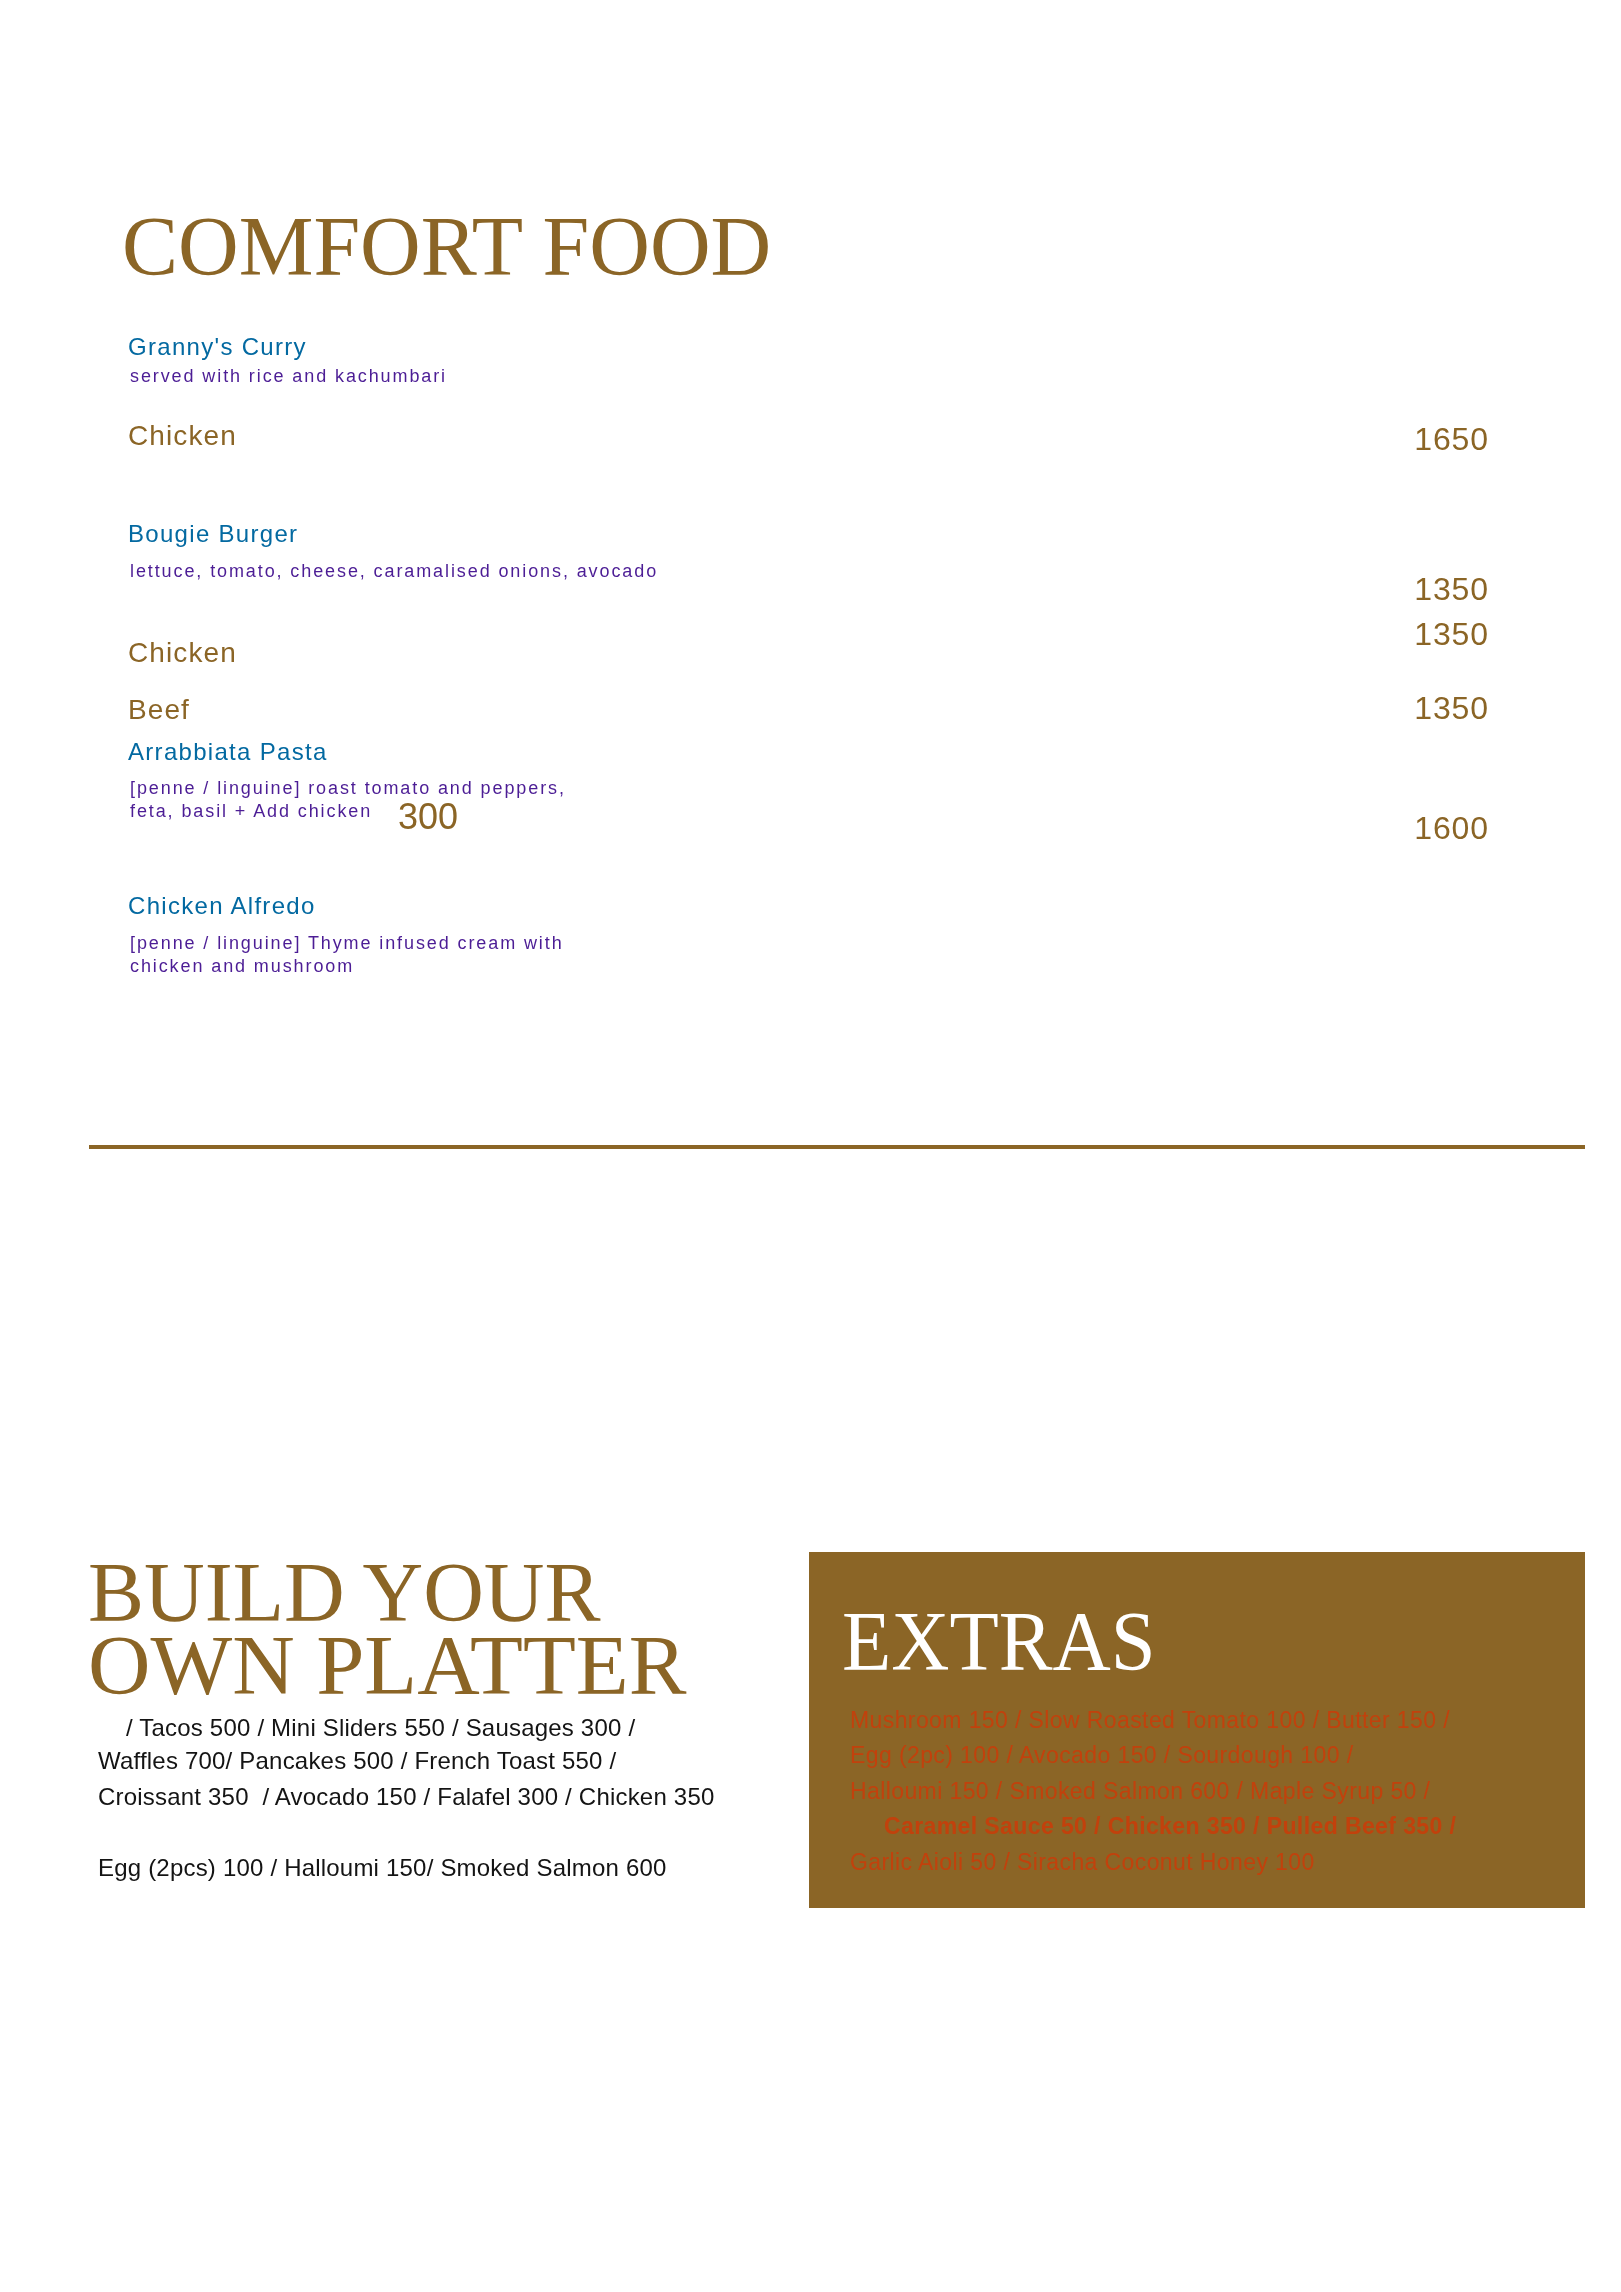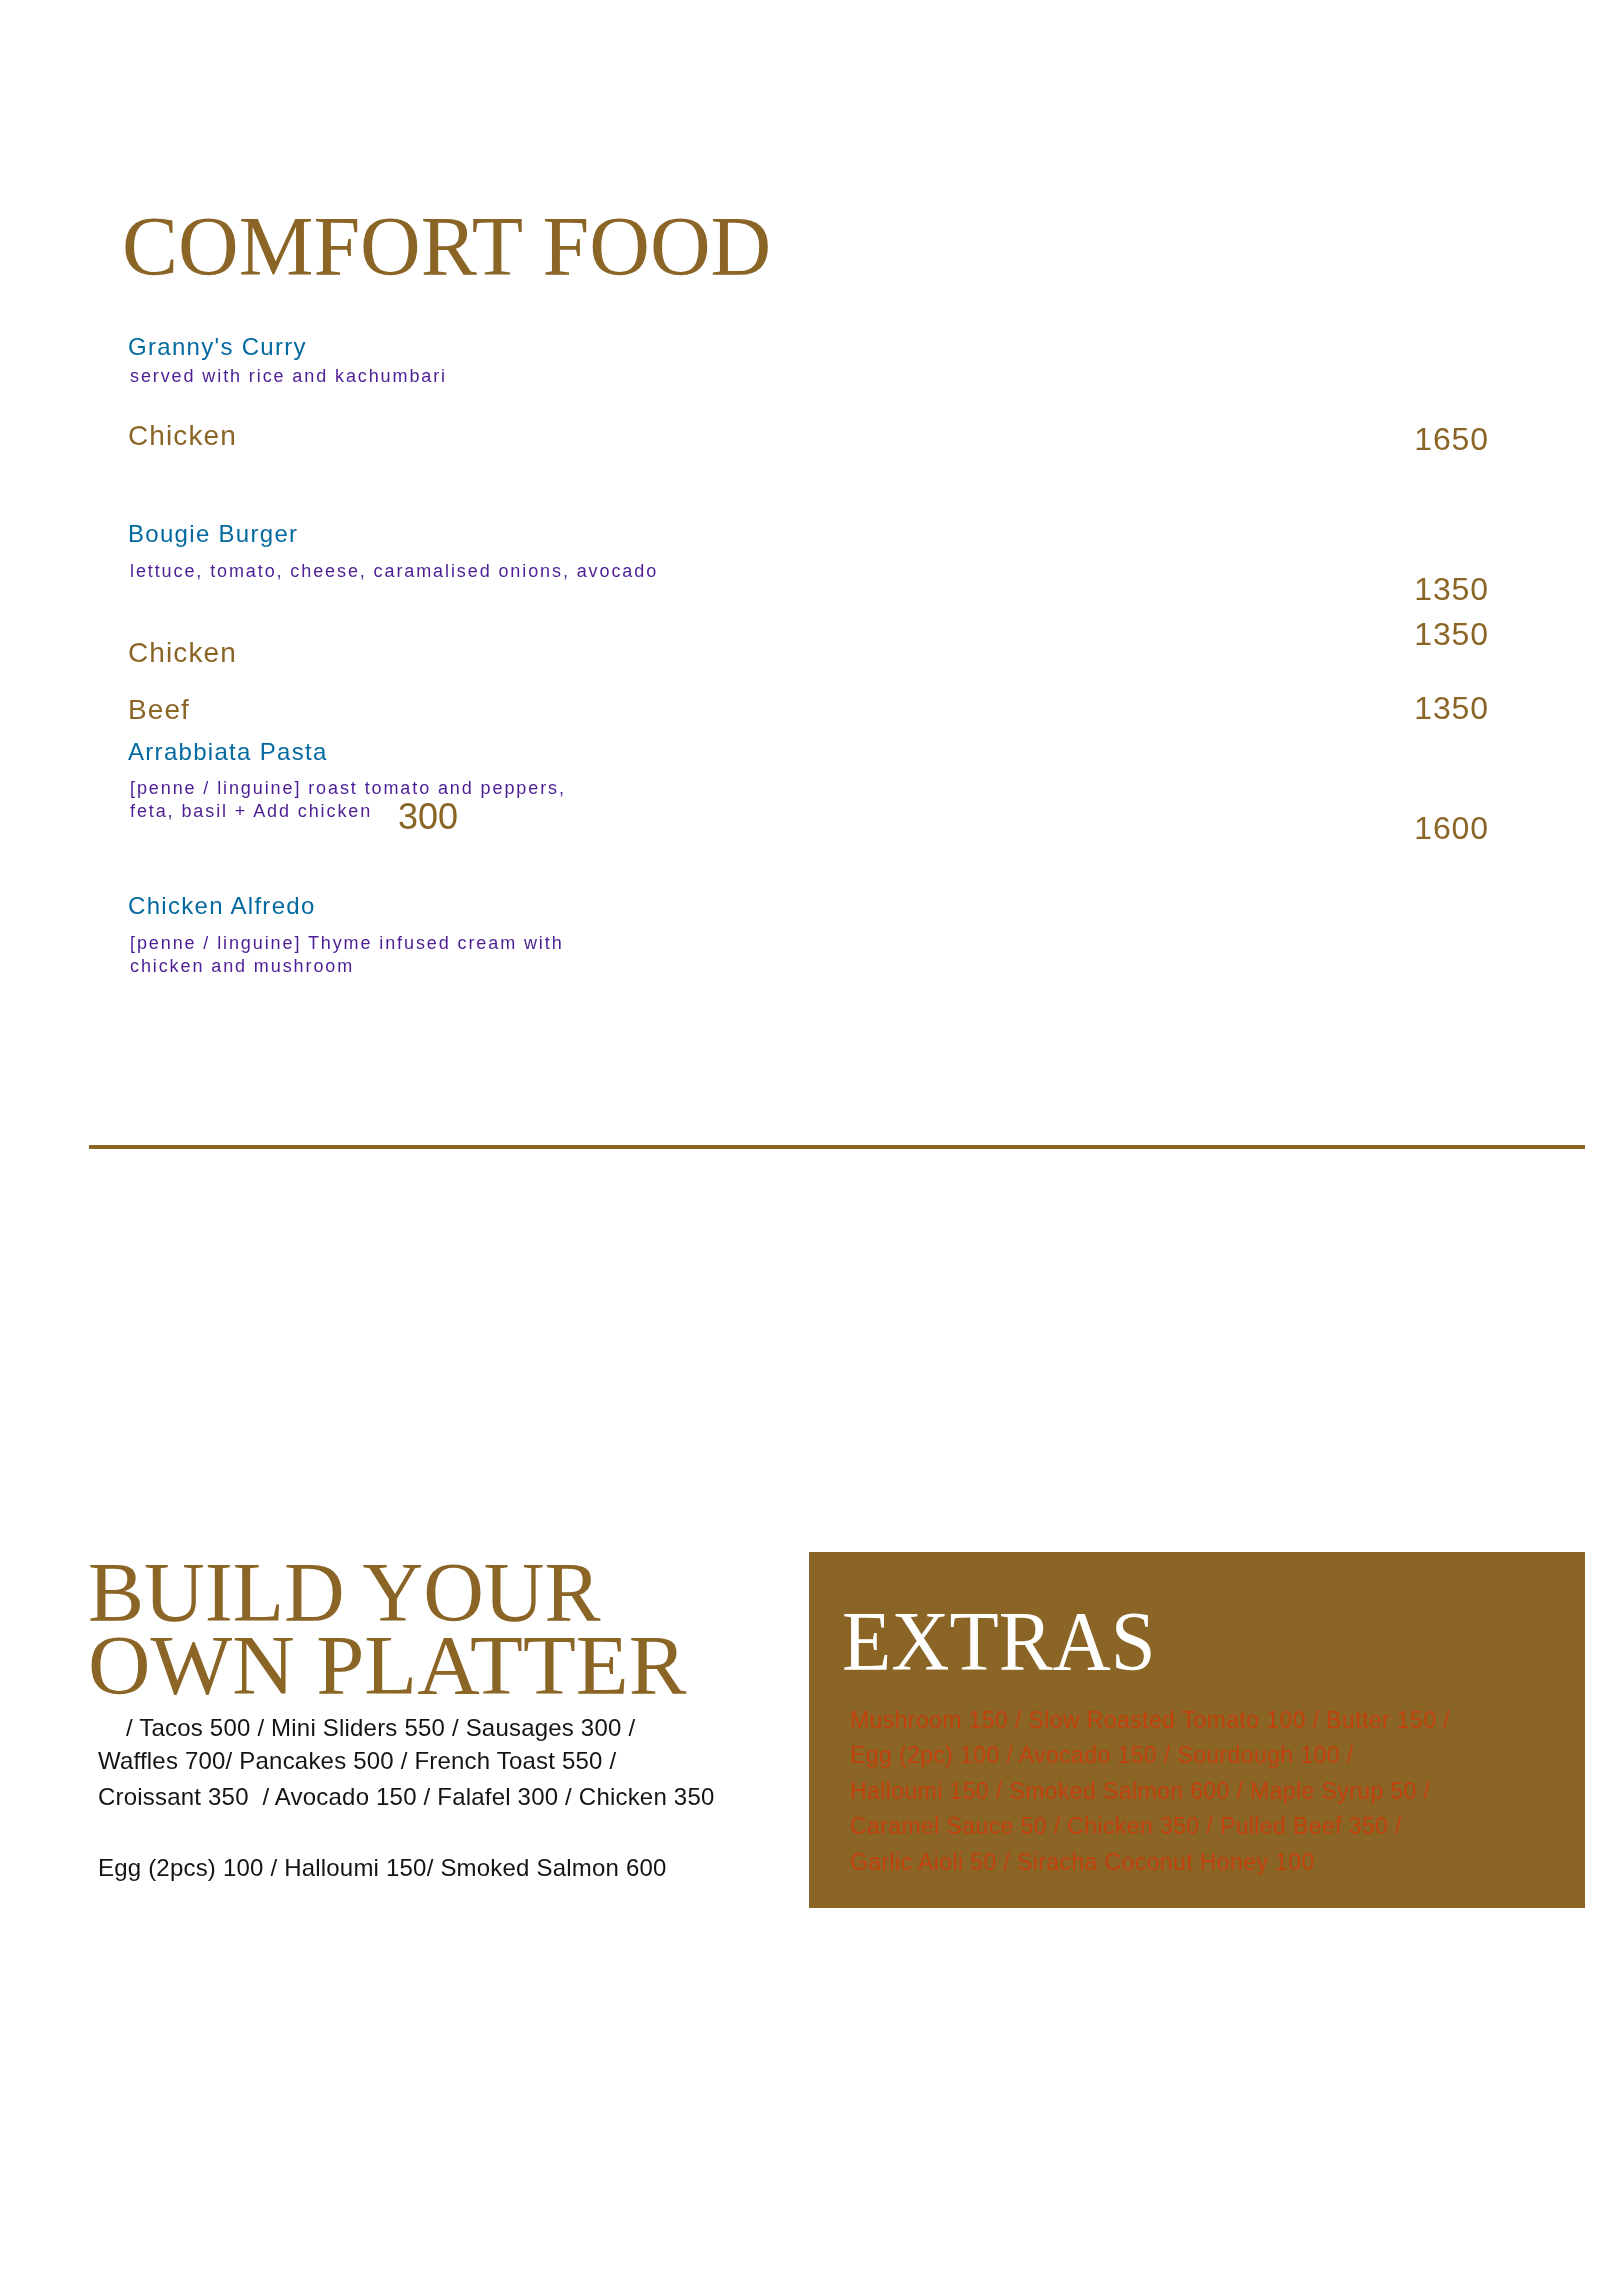--- a/index.html
+++ b/index.html
@@ -63,16 +63,16 @@
   <div class="abs platter-text" style="left:98px; top:1710px;margin-left:28px;">/ Tacos 500 / Mini Sliders 550 / Sausages 300 /</div>
   <div class="abs platter-text" style="left:98px; top:1850px;">Egg (2pcs) 100 / Halloumi 150/ Smoked Salmon 600</div>
 </div>
 
 <div class="extras-box"></div>
 <div>
   <div class="abs serif-head extras-head" style="left:842px; top:1600px; transform: scaleX(0.96);">EXTRAS</div>
   <div class="abs extras-text" style="left:850px; top:1702px;">Mushroom 150 / Slow Roasted Tomato 100 / Butter 150 /</div>
   <div class="abs extras-text" style="left:850px; top:1737px;">Egg (2pc) 100 / Avocado 150 / Sourdough 100 /</div>
   <div class="abs extras-text" style="left:850px; top:1773px;">Halloumi 150 / Smoked Salmon 600 / Maple Syrup 50 /</div>
-  <div class="abs extras-text" style="left:850px; top:1808px;">Caramel Sauce 50 / Chicken 350 / Pulled Beef 350 /</div>
+  <div class="abs extras-text" style="left:884px; top:1808px;font-weight:bold;">Caramel Sauce 50 / Chicken 350 / Pulled Beef 350 /</div>
   <div class="abs extras-text" style="left:850px; top:1844px;">Garlic Aioli 50 / Siracha Coconut Honey 100</div>
 </div>
 
 
 </body></html>

